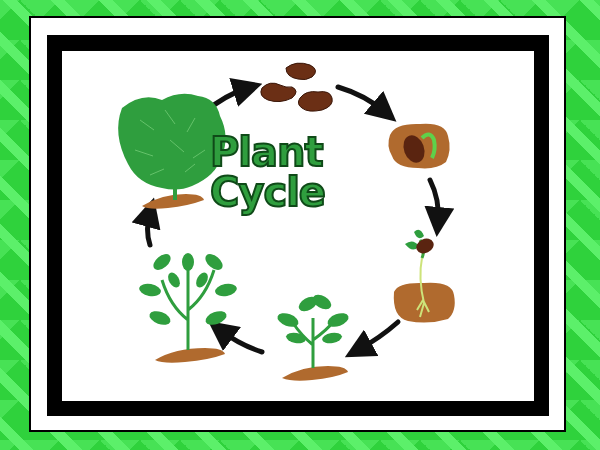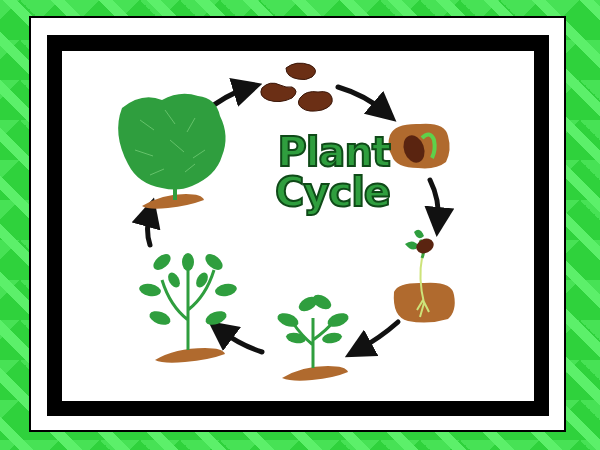--- a/index.html
+++ b/index.html
@@ -13,21 +13,21 @@
       linear-gradient(135deg, #5cf06a 25%, transparent 25%),
       linear-gradient(225deg, #5cf06a 25%, transparent 25%);
     background-size:40px 40px;background-position:0 0;opacity:.55;}
   .frame-outer{position:absolute;left:29px;top:16px;width:537px;height:416px;
     background:#fff;border:2px solid #000;box-sizing:border-box;}
   .frame-black{position:absolute;left:47px;top:35px;width:502px;height:381px;
     background:#000;}
   .frame-inner{position:absolute;left:62px;top:51px;width:472px;height:350px;
     background:#fff;overflow:hidden;}
   svg{position:absolute;left:0;top:0;}
-  .title{position:absolute;left:210px;top:132px;width:180px;text-align:right;
+  .title{position:absolute;left:210px;top:132px;width:180px;text-align:left;
     font-family:"DejaVu Sans",sans-serif;font-weight:bold;color:#2f9e3e;
     -webkit-text-stroke:2px #0f4a18;line-height:40px;}
   .title div{font-size:40px;letter-spacing:-1px;}
 </style>
 </head>
 <body>
 
 <div class="chev"></div>
 <div class="frame-outer"></div>
 <div class="frame-black"></div>

